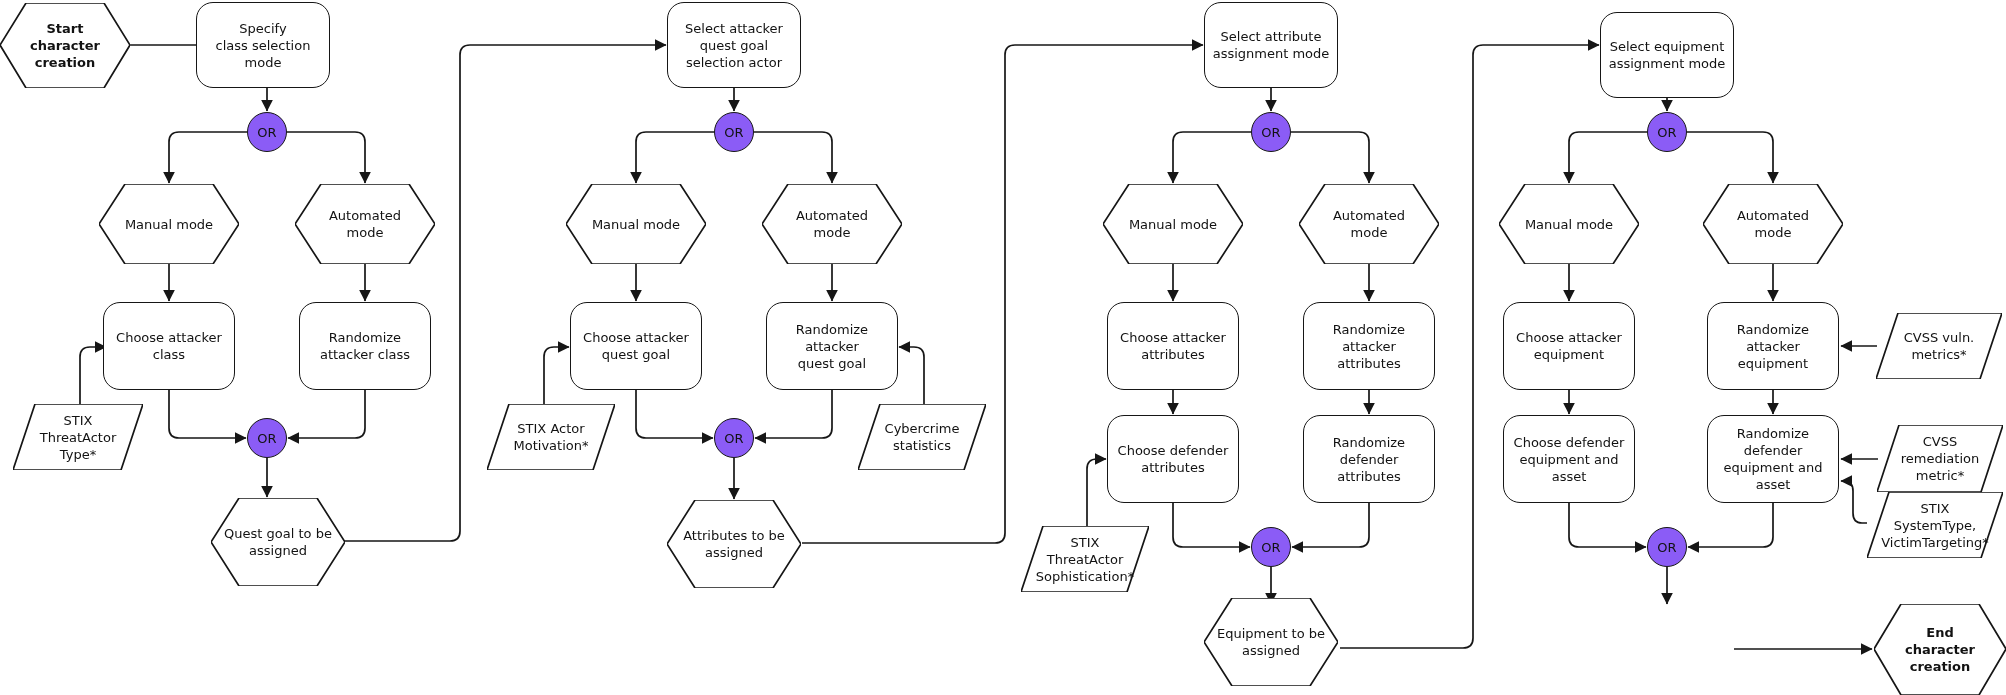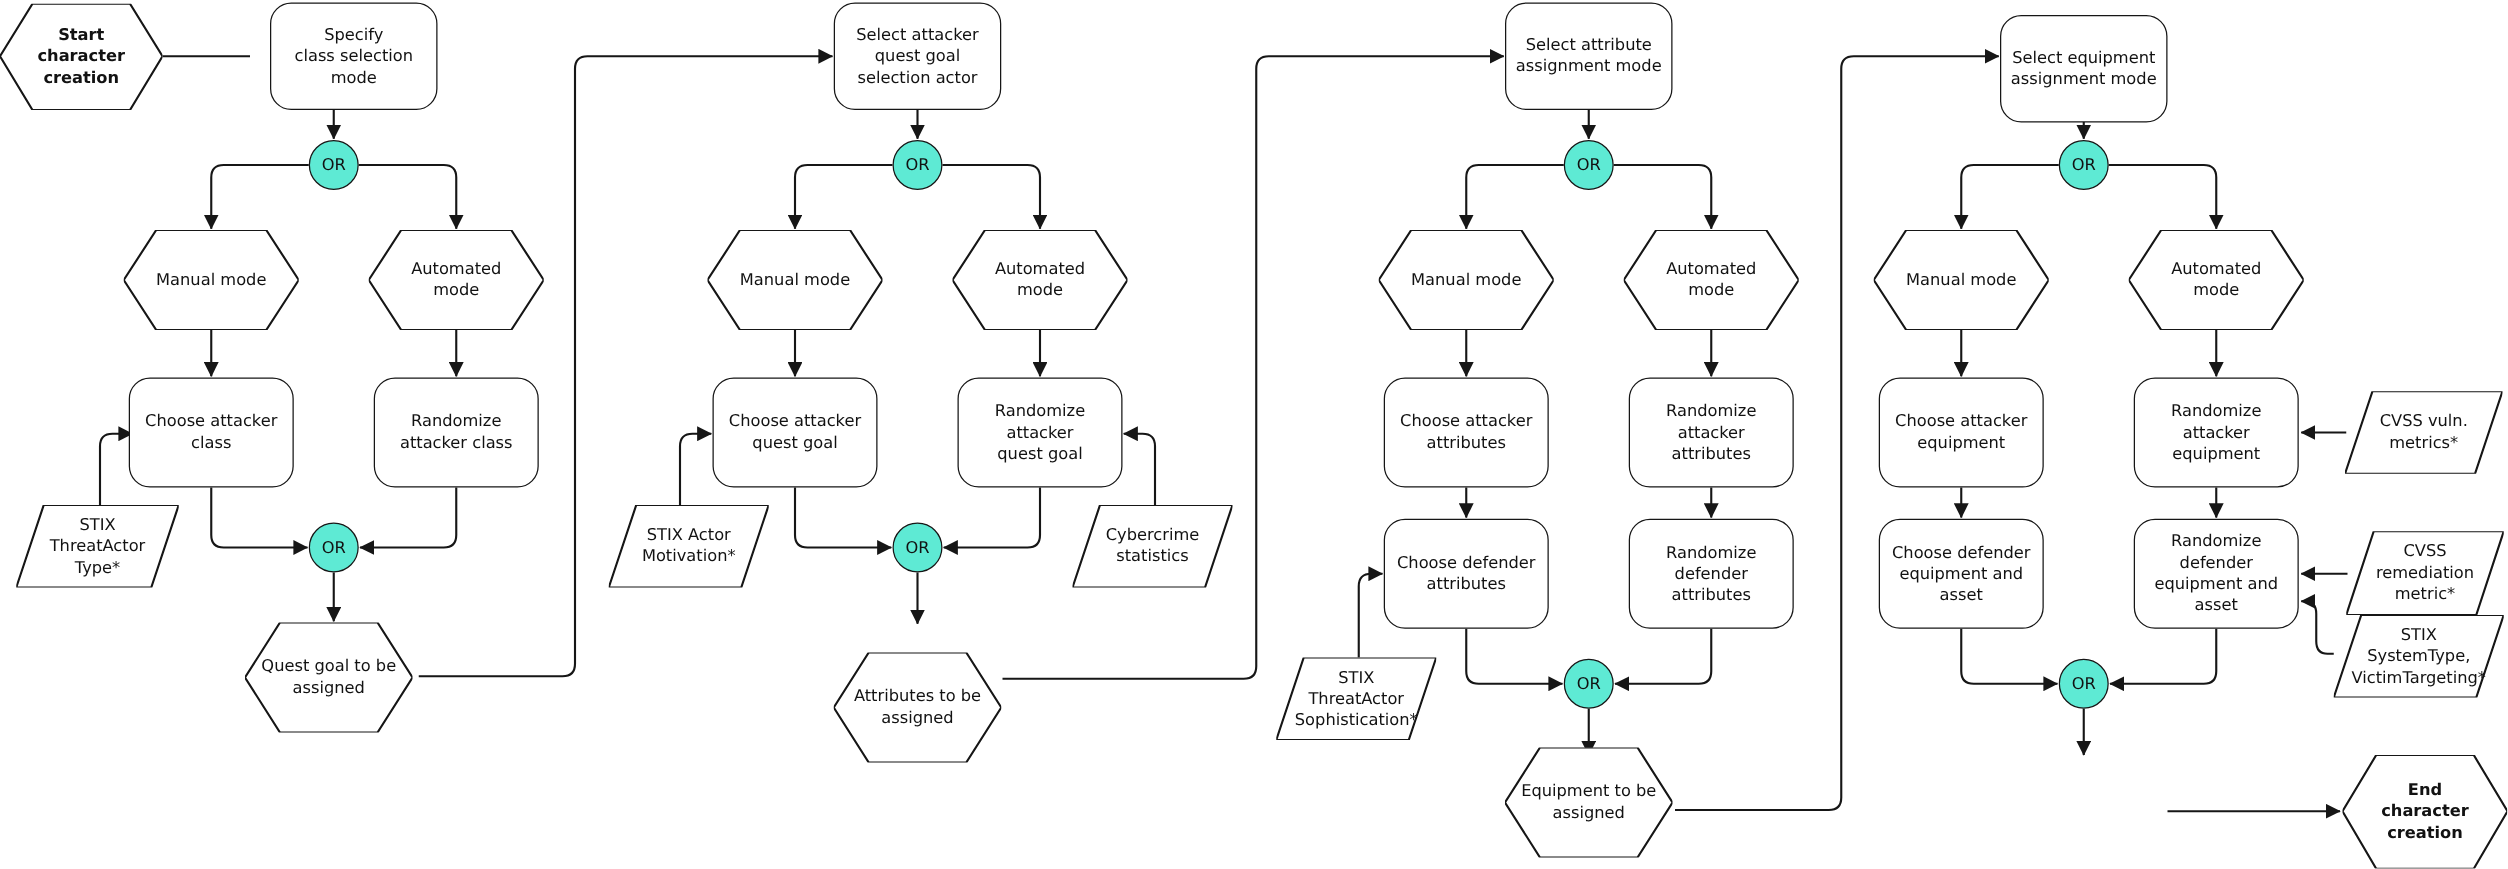--- a/index.html
+++ b/index.html
@@ -4,21 +4,21 @@
 <style>
   html,body{margin:0;padding:0;background:#ffffff;}
   .canvas{position:relative;width:2006px;height:695px;background:#fff;overflow:hidden;
           font-family:"DejaVu Sans","Liberation Sans",sans-serif;}
   .wires{position:absolute;left:0;top:0;z-index:0;}
   .wire{fill:none;stroke:#161616;stroke-width:1.7px;}
   .node{position:absolute;z-index:1;box-sizing:border-box;display:flex;align-items:center;justify-content:center;
         text-align:center;font-size:13px;line-height:17px;color:#121212;white-space:pre-line;}
   .node .lbl{position:relative;z-index:2;padding:0 4px;}
   .rbox{background:#fff;border:1.7px solid #161616;border-radius:17px;}
-  .or{background:#5eead4;border:1.7px solid #161616;border-radius:50%;}
+  .or{background:#8b5cf6;border:1.7px solid #161616;border-radius:50%;}
   .shape{position:absolute;left:0;top:0;width:100%;height:100%;z-index:1;}
   .shape polygon{fill:#ffffff;stroke:#161616;stroke-width:1.7;vector-effect:non-scaling-stroke;}
   .bold{font-weight:700;}
 </style>
 </head>
 <body>
 
 <div class="canvas">
 
   <svg class="wires" width="2006" height="695" viewBox="0 0 2006 695">
@@ -91,21 +91,21 @@
 
   <div class="node bold" style="left:0px;top:3px;width:130px;height:85px">
     <svg class="shape" viewBox="0 0 130 85" preserveAspectRatio="none">
         <polygon points="0,42 26,0 104,0 130,42 104,85 26,85"></polygon>
       </svg>
     <span class="lbl">Start
 character
 creation</span>
   </div>
 
-  <div class="node rbox" style="left:216px;top:2px;width:134px;height:86px">
+  <div class="node rbox" style="left:196px;top:2px;width:134px;height:86px">
     <span class="lbl">Specify
 class selection
 mode</span>
   </div>
 
   <div class="node or" style="left:247px;top:112px;width:40px;height:40px">
     <span class="lbl">OR</span>
   </div>
 
   <div class="node" style="left:99px;top:184px;width:140px;height:80px">
@@ -139,21 +139,21 @@
       </svg>
     <span class="lbl">STIX
 ThreatActor
 Type*</span>
   </div>
 
   <div class="node or" style="left:247px;top:418px;width:40px;height:40px">
     <span class="lbl">OR</span>
   </div>
 
-  <div class="node" style="left:196px;top:498px;width:134px;height:88px">
+  <div class="node" style="left:211px;top:498px;width:134px;height:88px">
     <svg class="shape" viewBox="0 0 134 88" preserveAspectRatio="none">
         <polygon points="0,44 28,0 106,0 134,44 106,88 28,88"></polygon>
       </svg>
     <span class="lbl">Quest goal to be
 assigned</span>
   </div>
 
   <div class="node rbox" style="left:667px;top:2px;width:134px;height:86px">
     <span class="lbl">Select attacker
 quest goal
@@ -203,21 +203,21 @@
         <polygon points="22,0 128,0 106,66 0,66"></polygon>
       </svg>
     <span class="lbl">STIX Actor
 Motivation*</span>
   </div>
 
   <div class="node or" style="left:714px;top:418px;width:40px;height:40px">
     <span class="lbl">OR</span>
   </div>
 
-  <div class="node" style="left:667px;top:522px;width:134px;height:88px">
+  <div class="node" style="left:667px;top:500px;width:134px;height:88px">
     <svg class="shape" viewBox="0 0 134 88" preserveAspectRatio="none">
         <polygon points="0,44 28,0 106,0 134,44 106,88 28,88"></polygon>
       </svg>
     <span class="lbl">Attributes to be
 assigned</span>
   </div>
 
   <div class="node rbox" style="left:1204px;top:2px;width:134px;height:86px">
     <span class="lbl">Select attribute
 assignment mode</span>

